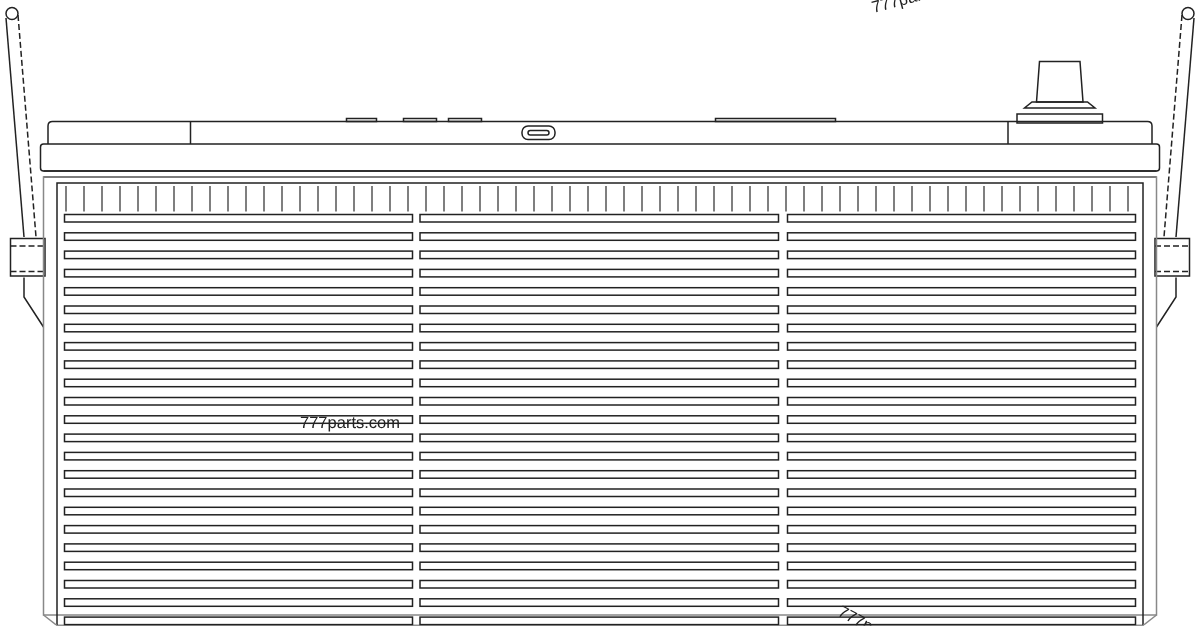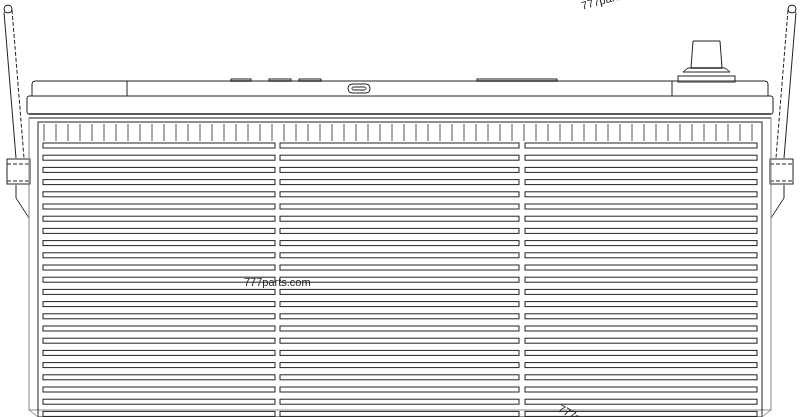--- a/index.html
+++ b/index.html
@@ -197,15 +197,15 @@
       <rect x="525" y="374.79999999999995" width="232" height="5"></rect>
       <rect x="525" y="387" width="232" height="5"></rect>
       <rect x="525" y="399.2" width="232" height="5"></rect>
       <rect x="525" y="411.4" width="232" height="5"></rect>
       <rect x="525" y="423.59999999999997" width="232" height="5"></rect>
     </g>
 </svg>
 
 <div id="wms">
     <div class="wm" style="left: 580px; top: 0px; transform: rotate(-15deg); transform-origin: left top;">777parts.c</div>
-    <div class="wm" style="left: 200px; top: 276px; transform: rotate(0deg); transform-origin: left top; margin-left: 44px;">777parts.com</div>
+    <div class="wm" style="left: 200px; top: 276px; transform: rotate(0deg); transform-origin: left top;">777parts.com</div>
     <div class="wm" style="left: 562px; top: 402px; transform: rotate(28deg); transform-origin: left top;">777p</div>
   </div>
 
 </body></html>

